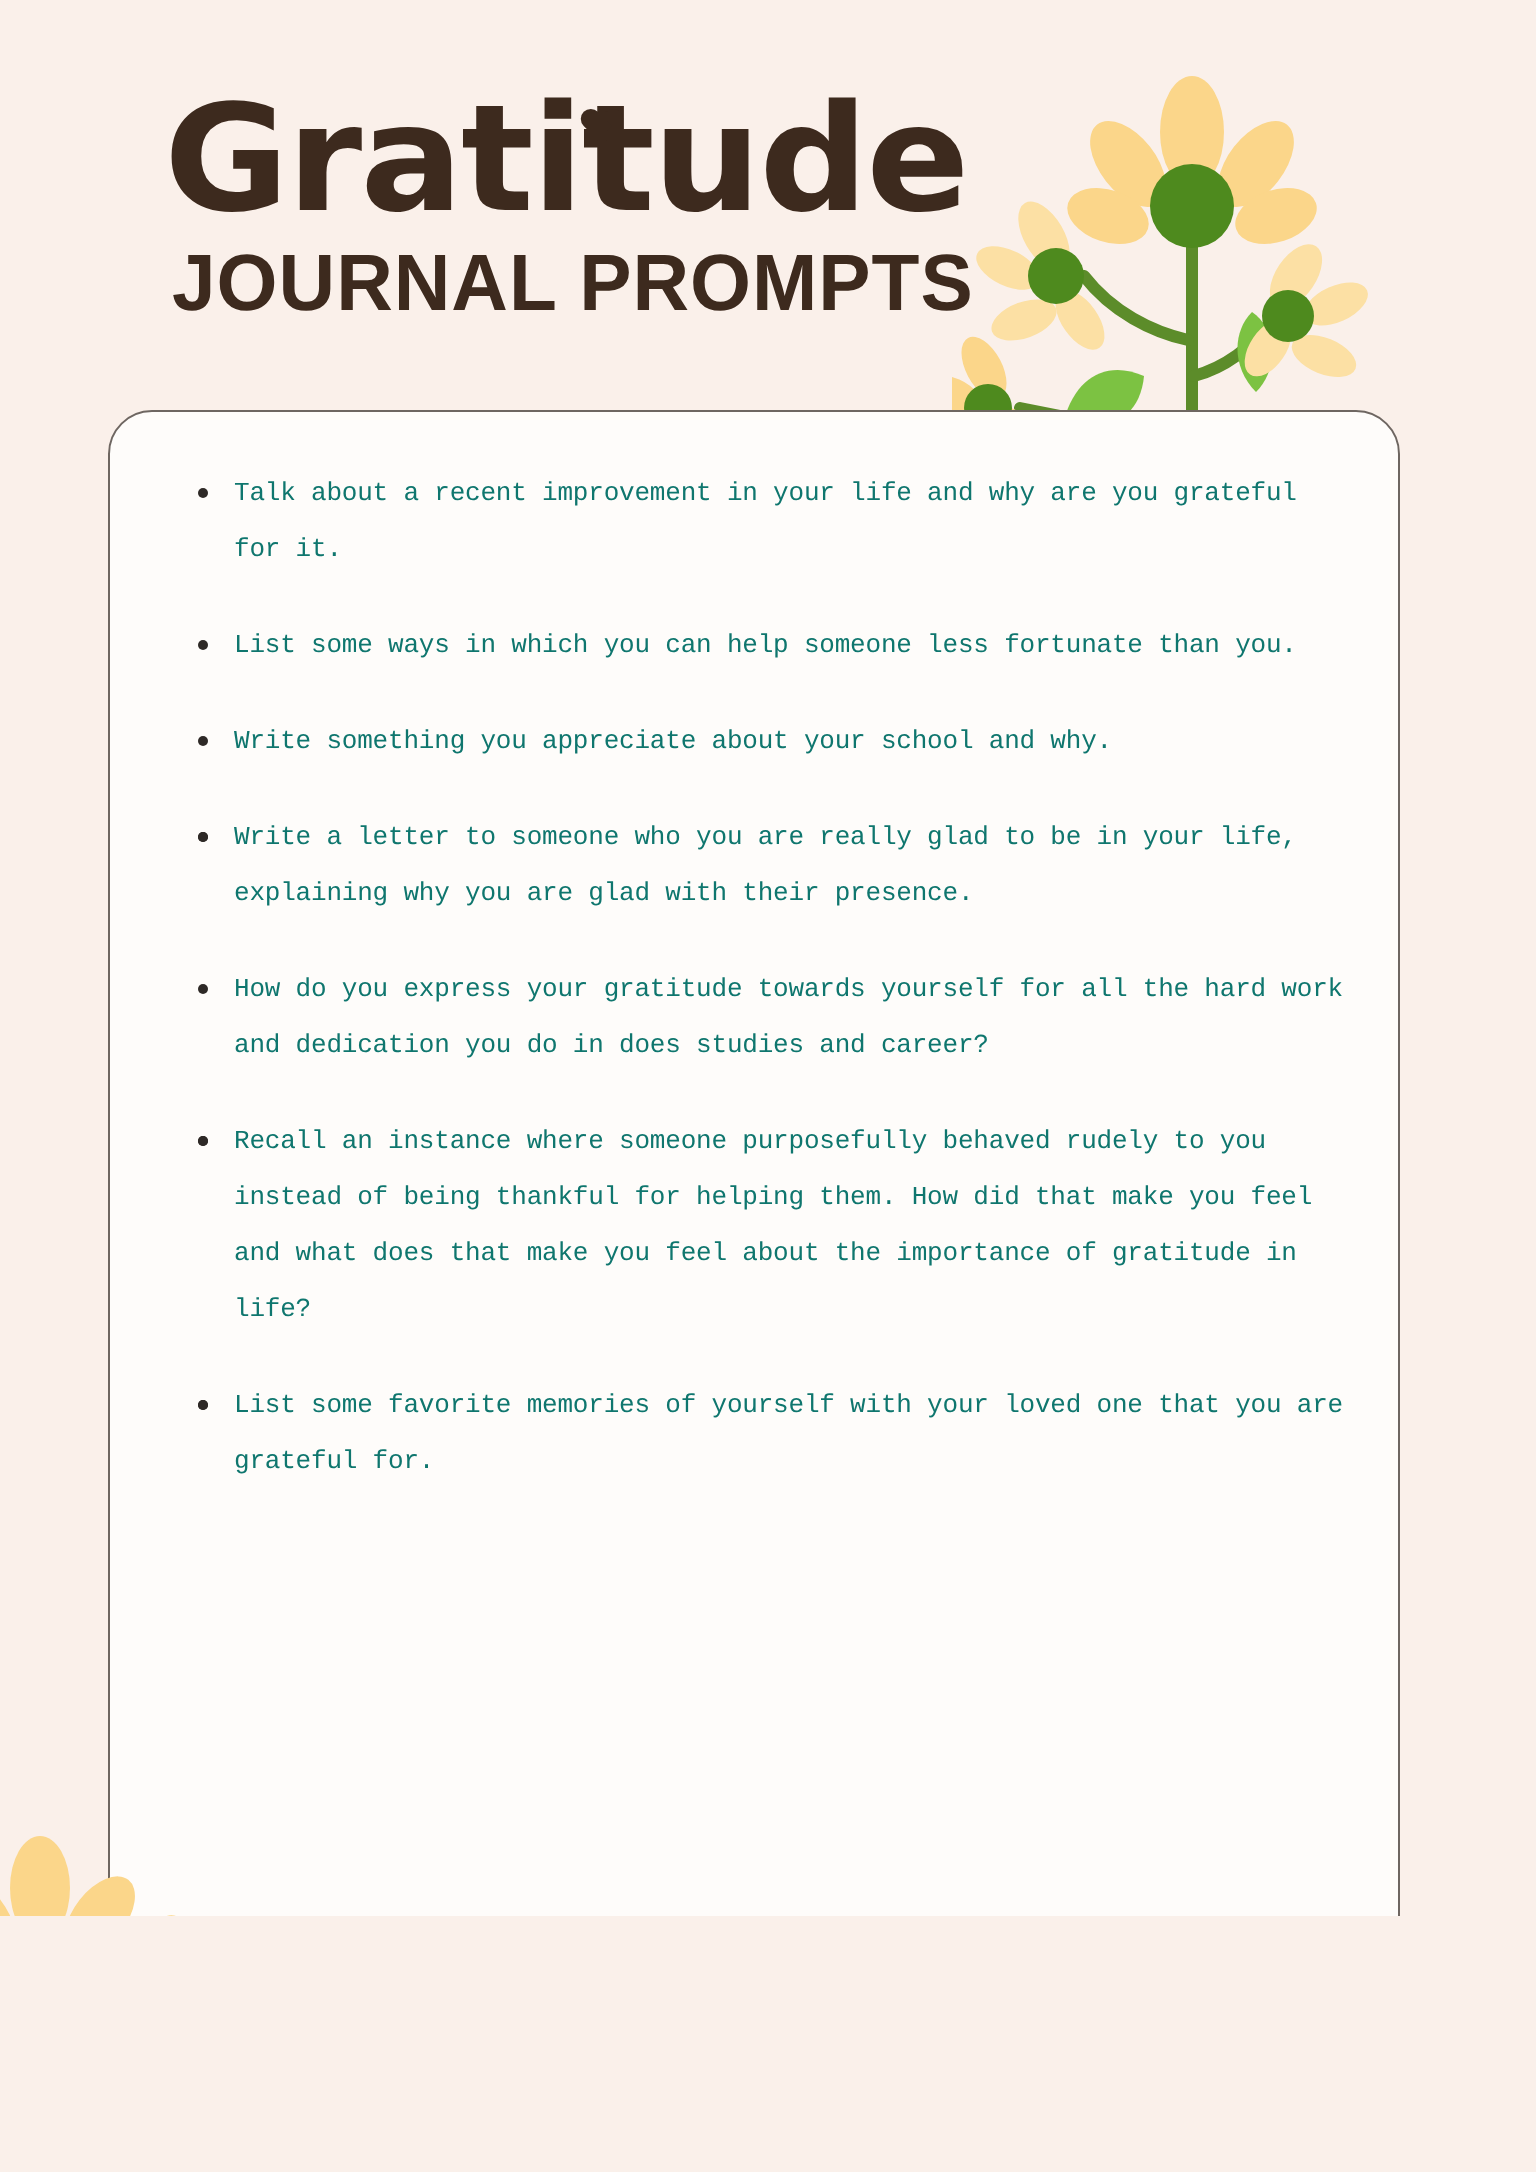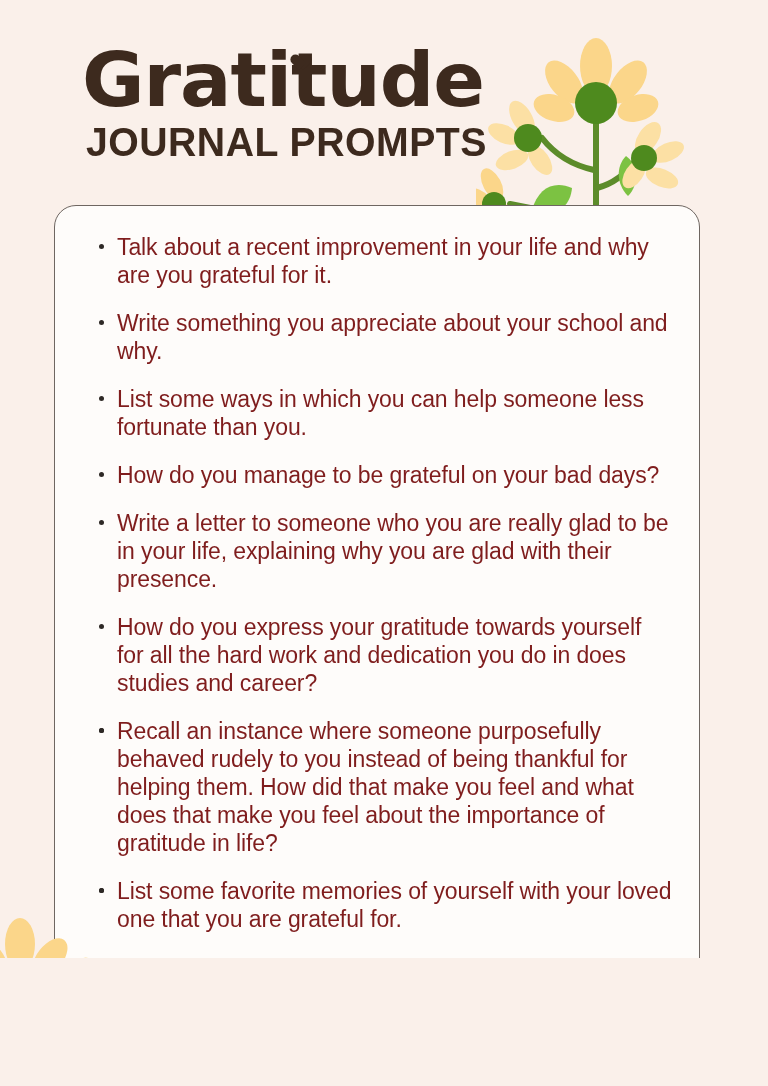--- a/index.html
+++ b/index.html
@@ -122,23 +122,23 @@
     border: 1.6px solid #6e6661;
     border-radius: 22px;
   }
   .prompt-list {
     list-style: none;
     margin: 0;
     padding: 27px 26px 0 44px;
   }
   .prompt-item {
     position: relative;
-    color: #7f1d1d;
-    font-family: Liberation Sans, sans-serif;
-    font-size: 23px;
+    color: #0f766e;
+    font-family: Liberation Mono, monospace;
+    font-size: 13px;
     line-height: 28px;
     margin-bottom: 20px;
     padding-left: 18px;
     letter-spacing: -0.1px;
   }
   .prompt-item .bullet {
     position: absolute;
     left: 0;
     top: 11px;
     width: 5px;
@@ -235,29 +235,28 @@
   </svg>
 
   <div class="card">
     <ul class="prompt-list">
       <li class="prompt-item">
         <span class="bullet"></span>
         <span>Talk about a recent improvement in your life and why are you grateful for it.</span>
       </li>
       <li class="prompt-item">
         <span class="bullet"></span>
+        <span>List some ways in which you can help someone less fortunate than you.</span>
+      </li>
+      <li class="prompt-item">
+        <span class="bullet"></span>
         <span>Write something you appreciate about your school and why.</span>
       </li>
       <li class="prompt-item">
         <span class="bullet"></span>
-        <span>List some ways in which you can help someone less fortunate than you.</span>
-      </li>
-      <li class="prompt-item">
-        <span class="bullet"></span>
-        <span>How do you manage to be grateful on your bad days?</span>
       </li>
       <li class="prompt-item">
         <span class="bullet"></span>
         <span>Write a letter to someone who you are really glad to be in your life, explaining why you are glad with their presence.</span>
       </li>
       <li class="prompt-item">
         <span class="bullet"></span>
         <span>How do you express your gratitude towards yourself for all the hard work and dedication you do in does studies and career?</span>
       </li>
       <li class="prompt-item">

